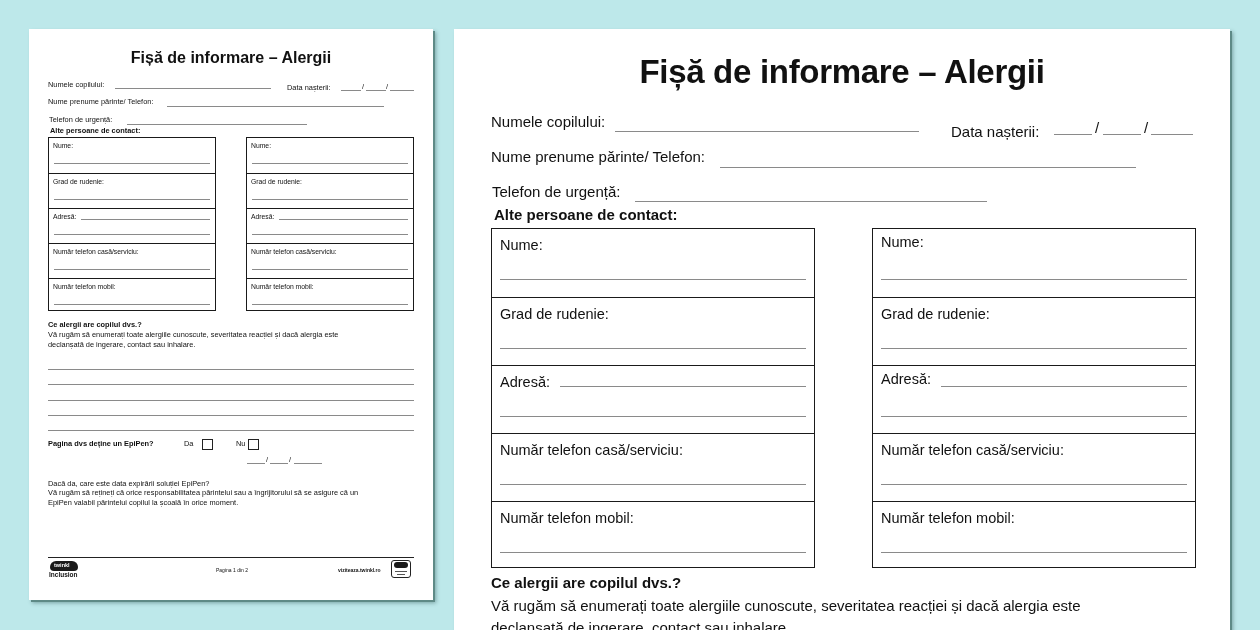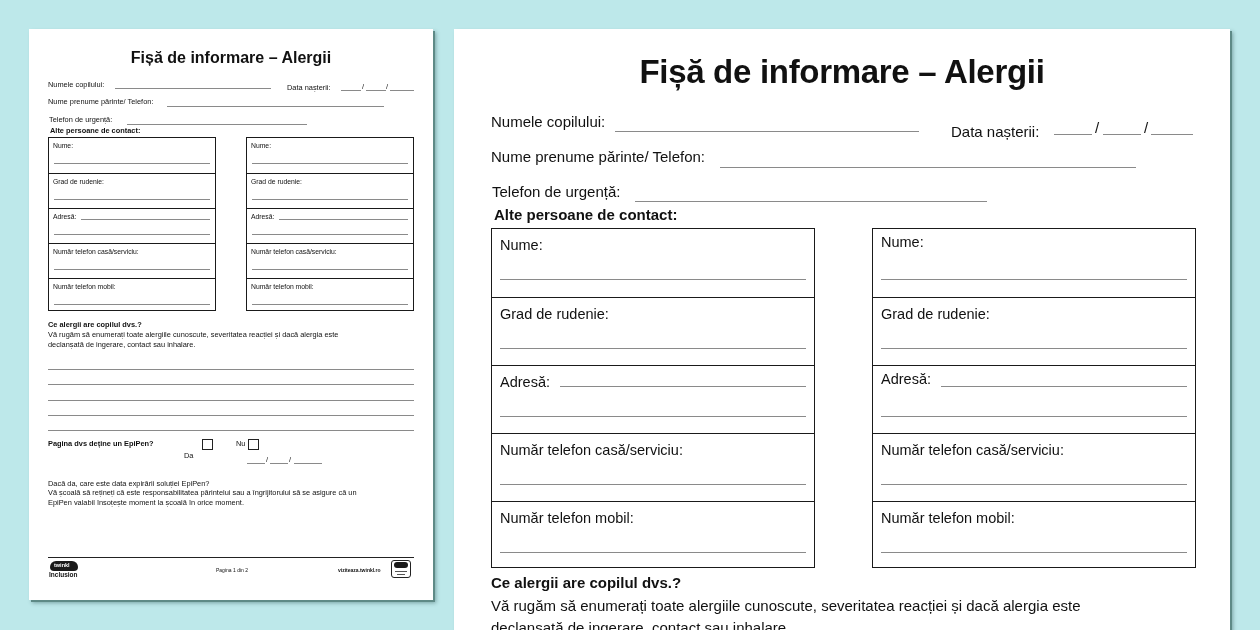--- a/index.html
+++ b/index.html
@@ -113,34 +113,34 @@
   <div class="abs tb" style="left:19px; top:291px;">Ce alergii are copilul dvs.?</div>
   <div class="abs t" style="left:19px; top:301px;">Vă rugăm să enumerați toate alergiile cunoscute, severitatea reacției și dacă alergia este</div>
   <div class="abs t" style="left:19px; top:311px;">declanșată de ingerare, contact sau inhalare.</div>
   <div class="line" style="left:19px; top:340px; width:366px;"></div>
   <div class="line" style="left:19px; top:355px; width:366px;"></div>
   <div class="line" style="left:19px; top:371px; width:366px;"></div>
   <div class="line" style="left:19px; top:386px; width:366px;"></div>
   <div class="line" style="left:19px; top:401px; width:366px;"></div>
 
   <div class="abs tb" style="left:19px; top:410px;">Pagina dvs deține un EpiPen?</div>
-  <div class="abs t" style="left:155px; top:410px;margin-top:12px;">Da</div>
+  <div class="abs t" style="left:155px; top:410px;">Da</div>
   <div class="checkbox" style="left:173px; top:410px; width:11px; height:11px;"></div>
   <div class="abs t" style="left:207px; top:410px;">Nu</div>
   <div class="checkbox" style="left:219px; top:410px; width:11px; height:11px;"></div>
 
   <div class="abs t" style="left:19px; top:450px;">Dacă da, care este data expirării soluției EpiPen?</div>
   <div class="line" style="left:218px; top:434px; width:18px;"></div>
   <div class="abs t" style="left:237px; top:426px;">/</div>
   <div class="line" style="left:241px; top:434px; width:18px;"></div>
   <div class="abs t" style="left:260px; top:426px;">/</div>
   <div class="line" style="left:265px; top:434px; width:28px;"></div>
 
-  <div class="abs t" style="left:19px; top:459px;">Vă școală să rețineți că este responsabilitatea părintelui sau a îngrijitorului să se asigure că un</div>
-  <div class="abs t" style="left:19px; top:469px;">EpiPen valabil însoțește moment la școală în orice moment.</div>
+  <div class="abs t" style="left:19px; top:459px;">Vă rugăm să rețineți că orice responsabilitatea părintelui sau a îngrijitorului să se asigure că un</div>
+  <div class="abs t" style="left:19px; top:469px;">EpiPen valabil părintelui copilul la școală în orice moment.</div>
 
   <div class="bline" style="left:19px; top:528px; width:366px; border-top-width:1.5px;"></div>
   <div class="logo" style="left:19px; top:532px; width:34px; height:20px;">
     <div style="position:absolute; left:2px; top:0; width:28px; height:10px; background:#1a1a1a; border-radius:6px 6px 4px 4px;"></div>
     <div class="abs" style="left:6px; top:1px; font-size:5.5px; font-weight:bold; color:#fff;">twinkl</div>
     <div class="abs" style="left:1px; top:10px; font-size:6.5px; font-weight:bold;">Inclusion</div>
   </div>
   <div class="abs foot" style="left:187px; top:538px;">Pagina 1 din 2</div>
   <div class="abs foot" style="left:309px; top:538px; font-weight:bold;">viziteaza.twinkl.ro</div>
   <div class="logo" style="left:362px; top:531px; width:20px; height:18px;">

